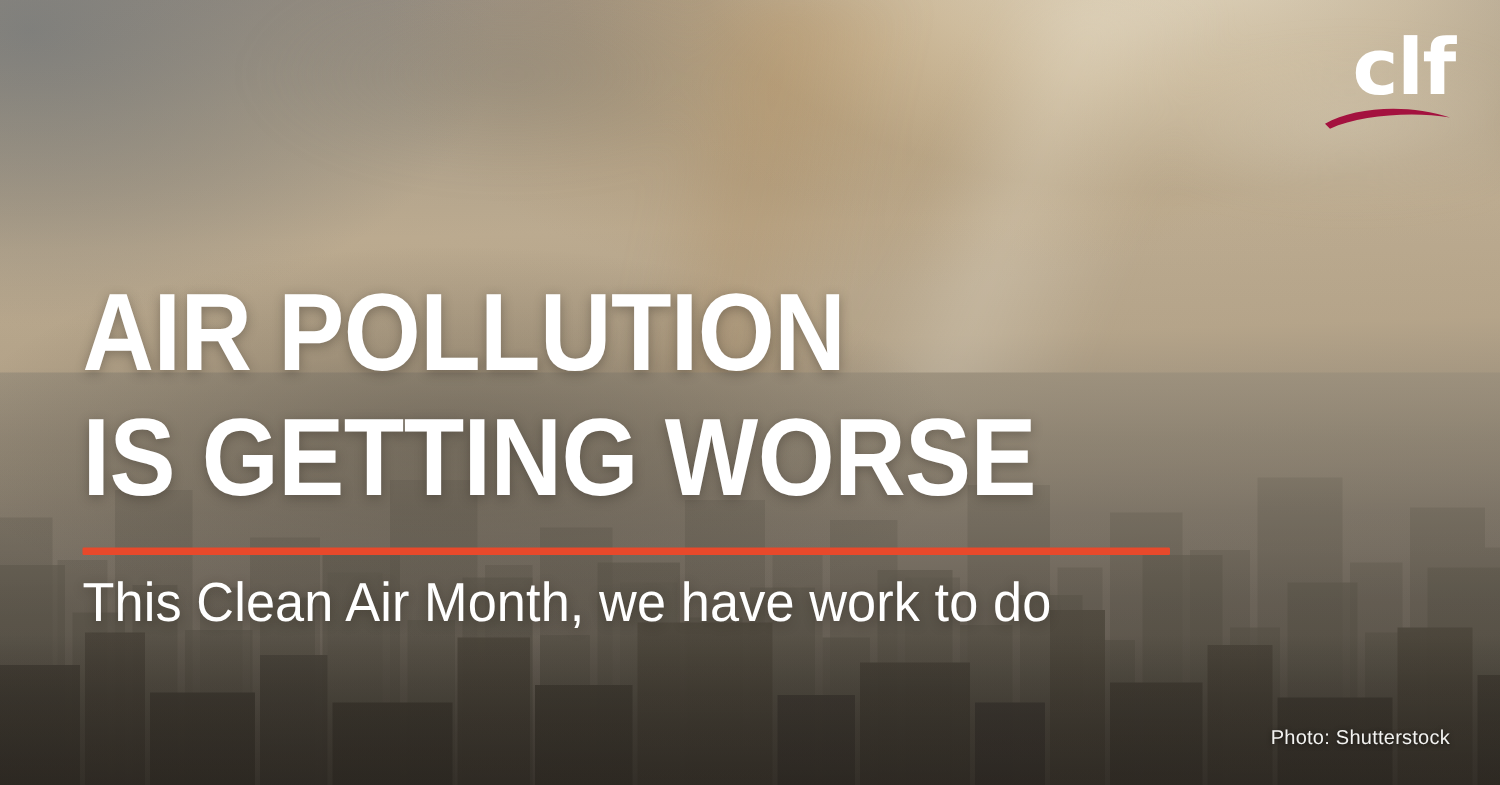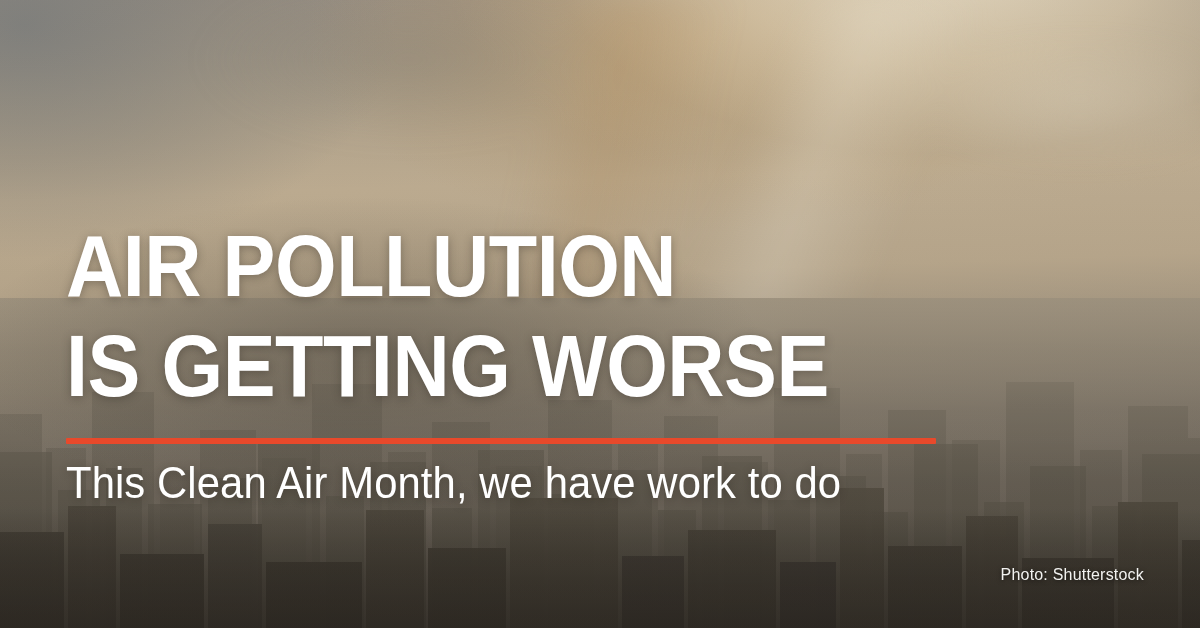--- a/index.html
+++ b/index.html
@@ -154,21 +154,21 @@
     font-weight:700;
     font-size:62px;
     line-height:64px;
     letter-spacing:-1px;
   }
   .logo-swoosh{position:absolute;left:2px;top:60px;width:104px;height:22px;}
 
   
   .credit{
     position:absolute;right:40px;bottom:27px;
-    margin:16px;
+    margin:0;
     color:#f2f2f0;
     font-family:"Liberation Sans",sans-serif;
     font-size:16px;
     line-height:20px;
     letter-spacing:0.2px;
     text-shadow:0 1px 4px rgba(0,0,0,0.55);
   }
 </style>
 </head>
 <body>
@@ -257,16 +257,22 @@
   <div class="grade"></div>
   <div class="text-scrim"></div>
 
   <h1 class="headline">AIR POLLUTION
 IS GETTING WORSE</h1>
 
   <div class="rule"></div>
 
   <p class="subhead">This Clean Air Month, we have work to do</p>
 
+  <div class="logo">
+    <div class="logo-word">clf</div>
+    <svg class="logo-swoosh" viewBox="0 0 104 22">
+      <path d="M2 17 C 26 3, 70 1, 102 12 C 72 7, 30 10, 6 21 Z" fill="#a4123f"></path>
+    </svg>
+  </div>
 
   <p class="credit">Photo: Shutterstock</p>
 
 </div>
 
 </body></html>

